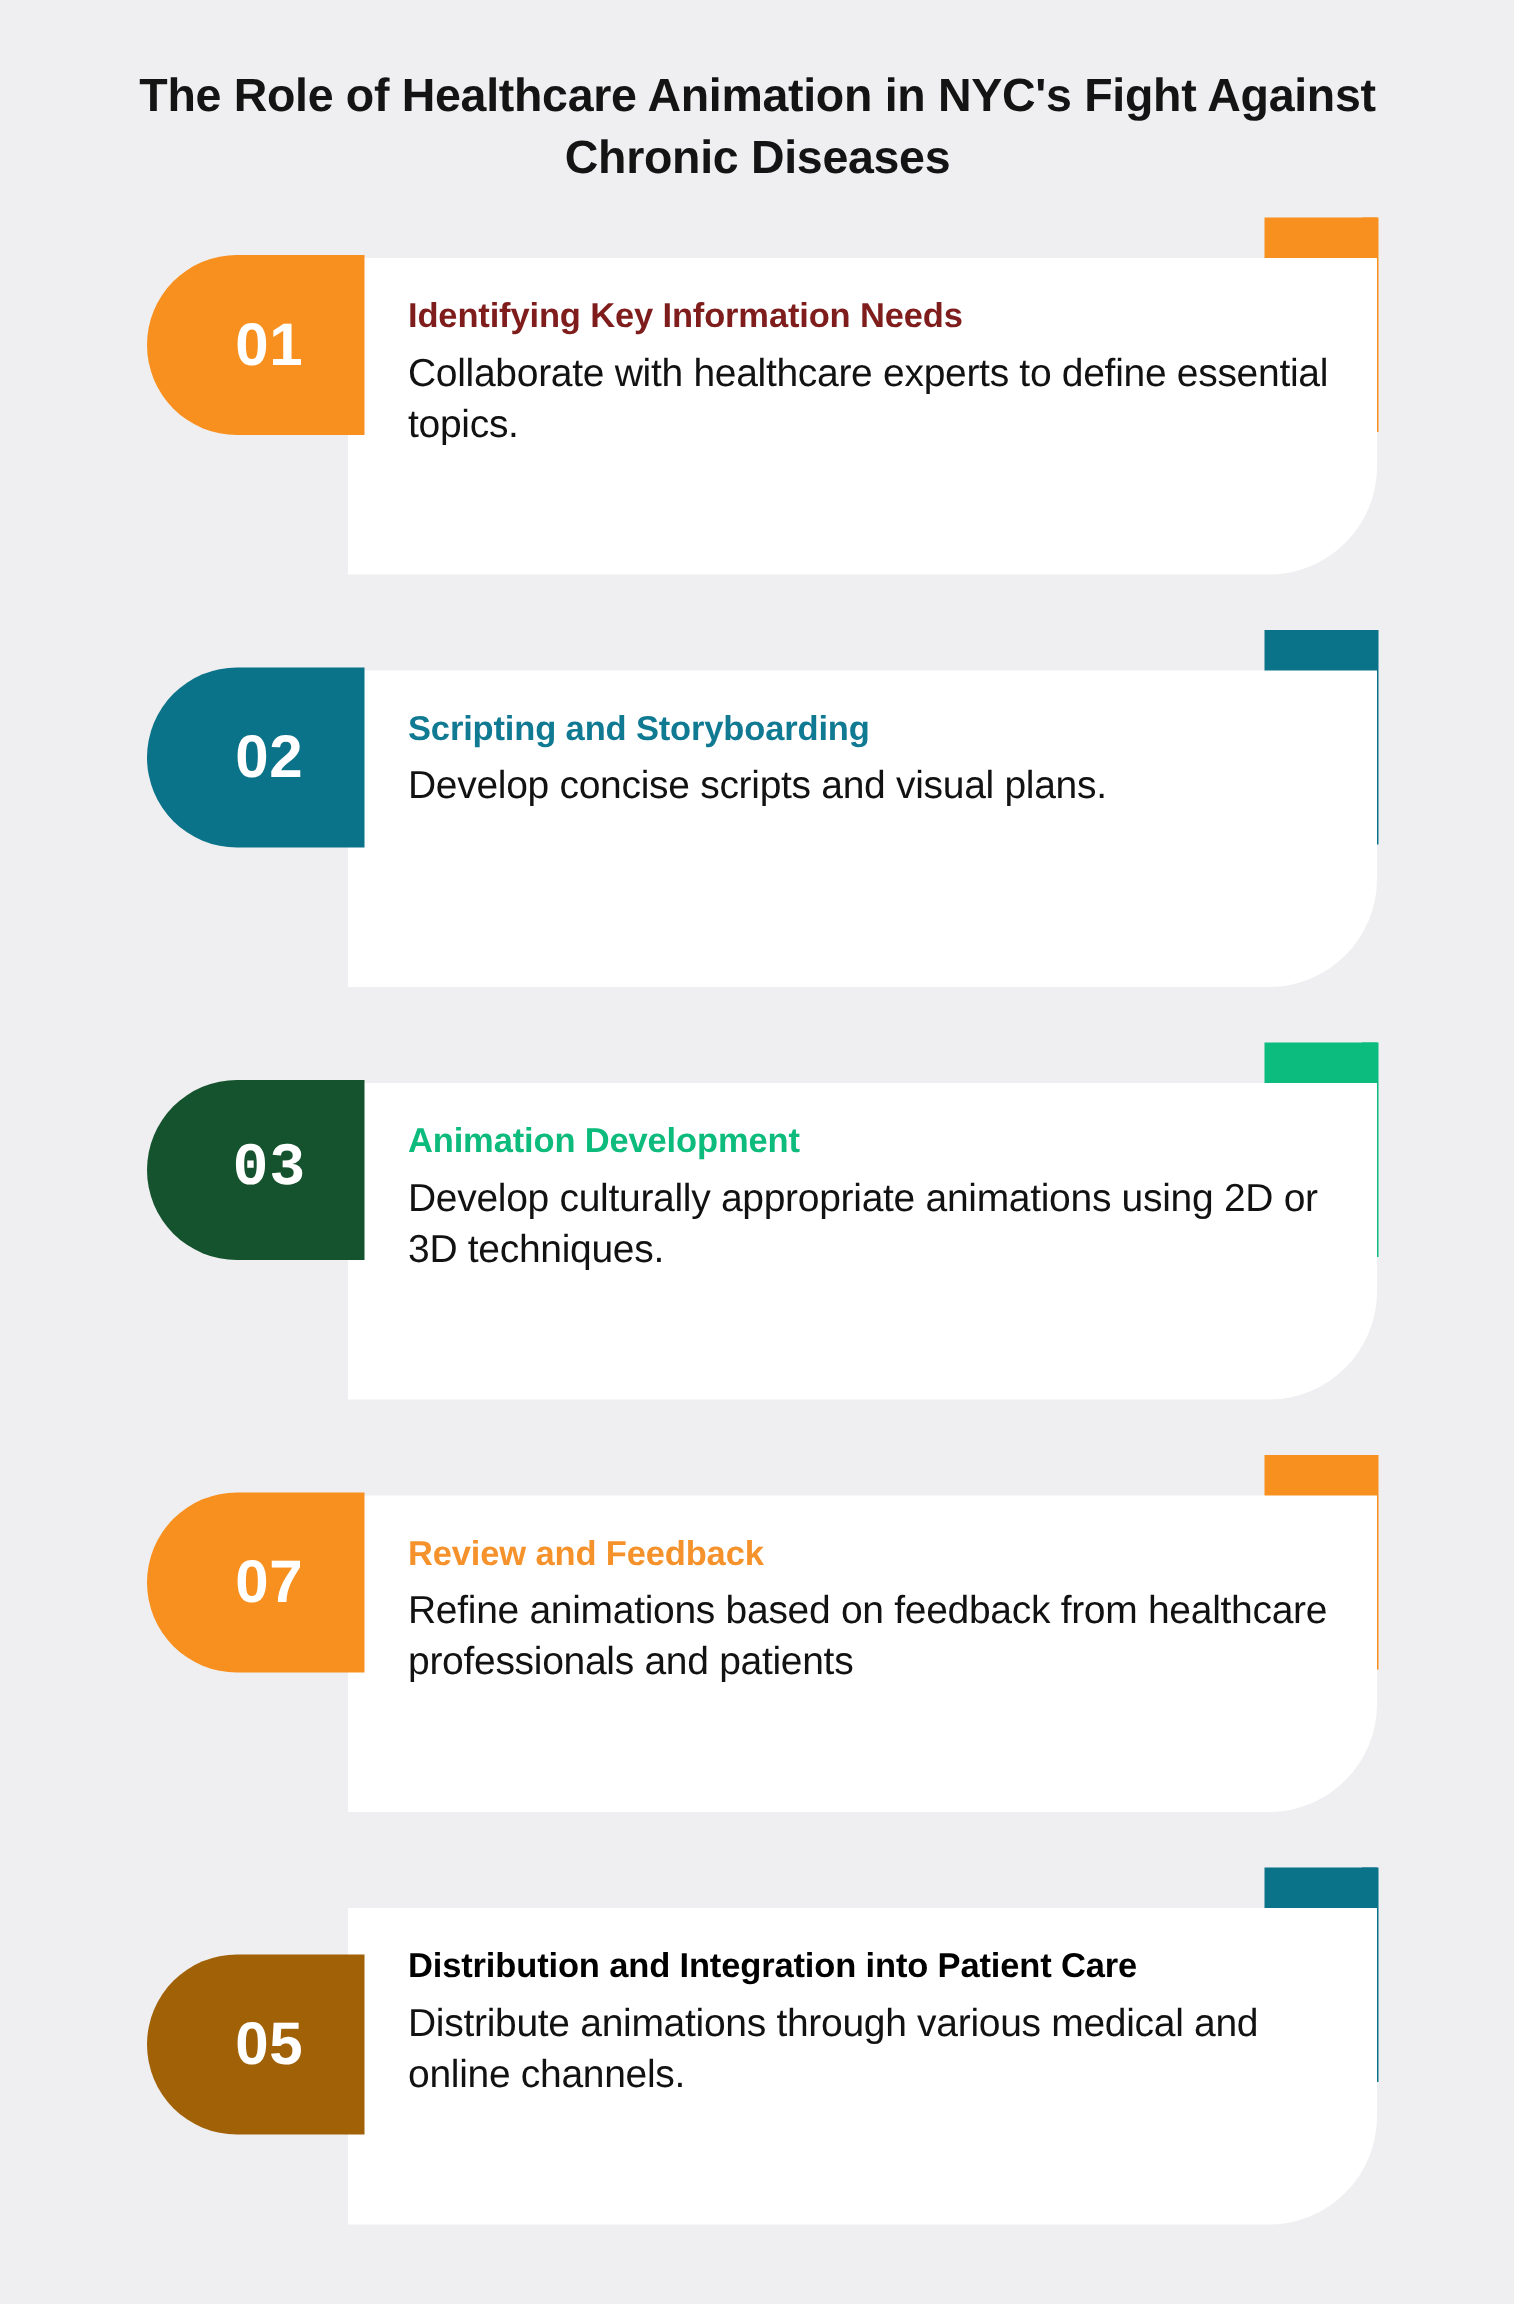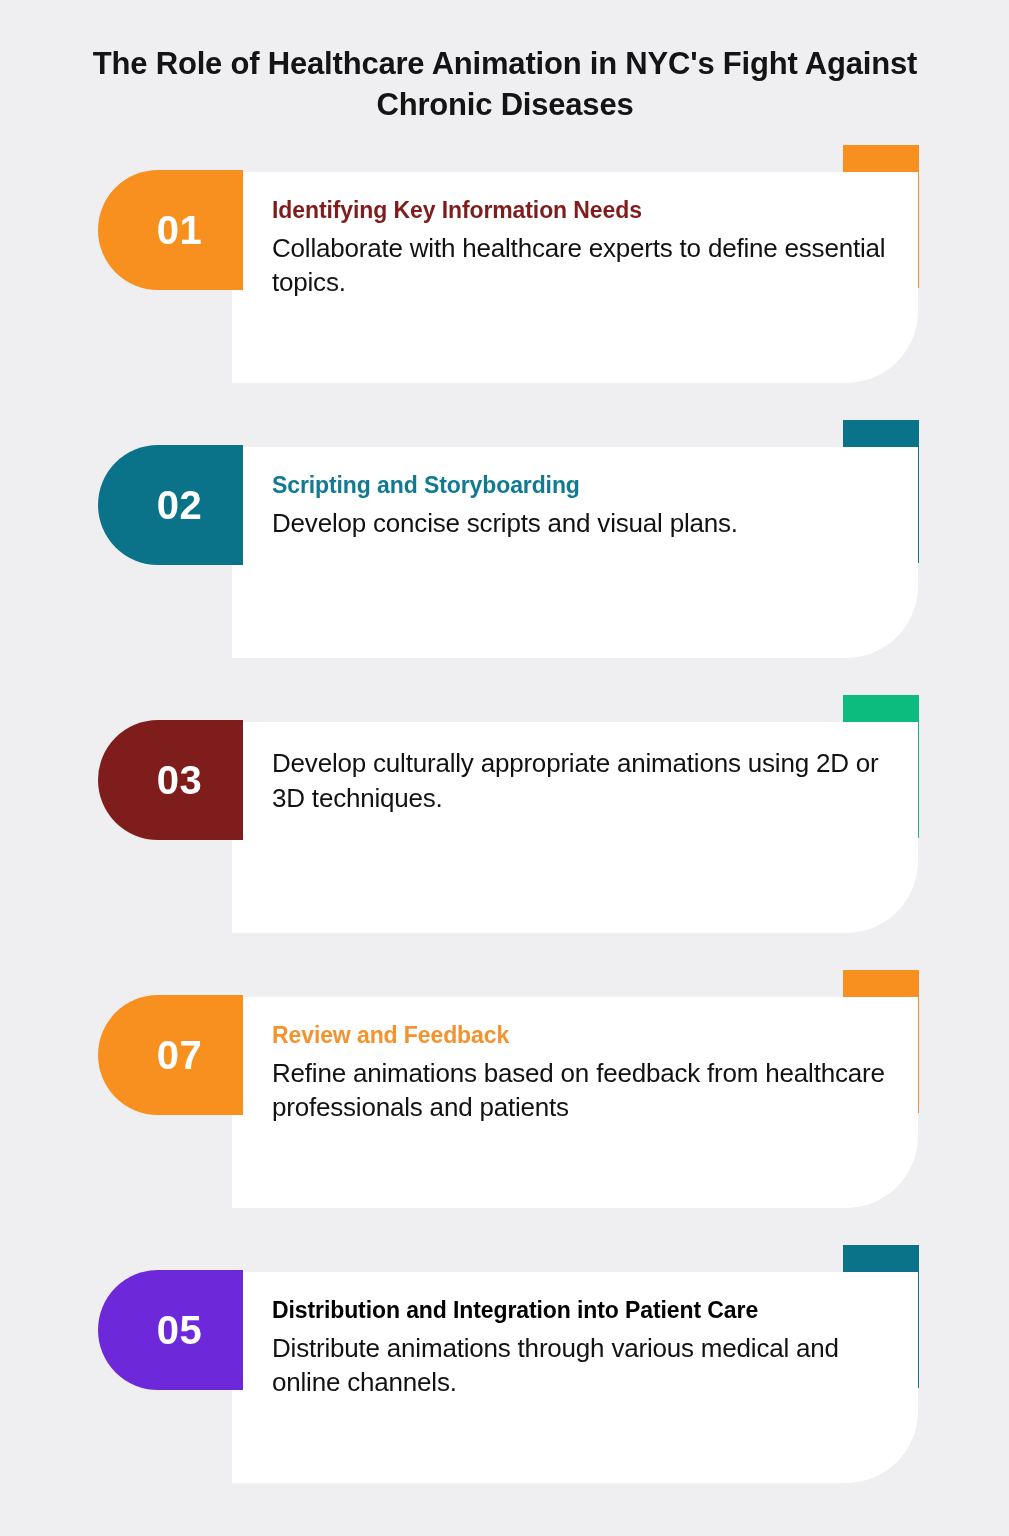--- a/index.html
+++ b/index.html
@@ -158,44 +158,45 @@
     </div>
     <div class="card-body">
       <div class="step-heading" style="color: rgb(16, 122, 147);">Scripting and Storyboarding</div>
       <div class="step-desc">Develop concise scripts and visual plans.</div>
     </div>
   </div>
       <div class="step" style="top: 690px;">
     <div class="accent-top" style="background: rgb(12, 187, 126);"></div>
     <div class="accent-right" style="background: rgb(12, 187, 126);"></div>
     <div class="card"></div>
-    <div class="badge" style="background: #7f1d1d;">
+    <div class="badge" style="background: #14532d; font-family: Liberation Mono, monospace;">
       <span class="badge-number">03</span>
     </div>
     <div class="card-body">
+      <div class="step-heading" style="color: rgb(13, 187, 124);">Animation Development</div>
       <div class="step-desc">Develop culturally appropriate animations using 2D or 3D techniques.</div>
     </div>
   </div>
       <div class="step" style="top: 965px;">
     <div class="accent-top" style="background: rgb(247, 144, 30);"></div>
     <div class="accent-right" style="background: rgb(247, 144, 30);"></div>
     <div class="card"></div>
     <div class="badge" style="background: rgb(247, 144, 30);">
       <span class="badge-number">07</span>
     </div>
     <div class="card-body">
       <div class="step-heading" style="color: rgb(245, 146, 43);">Review and Feedback</div>
       <div class="step-desc">Refine animations based on feedback from  healthcare professionals and patients</div>
     </div>
   </div>
       <div class="step" style="top: 1240px;">
     <div class="accent-top" style="background: rgb(10, 115, 137);"></div>
     <div class="accent-right" style="background: rgb(10, 115, 137);"></div>
     <div class="card"></div>
-    <div class="badge" style="background: #6d28d9;">
+    <div class="badge" style="background: #a16207; margin-top: 33px;">
       <span class="badge-number">05</span>
     </div>
     <div class="card-body">
       <div class="step-heading" style="color: #000000;">Distribution and Integration into Patient Care</div>
       <div class="step-desc">Distribute animations through various medical and online channels.</div>
     </div>
   </div>
     </div>
 
 </div>

